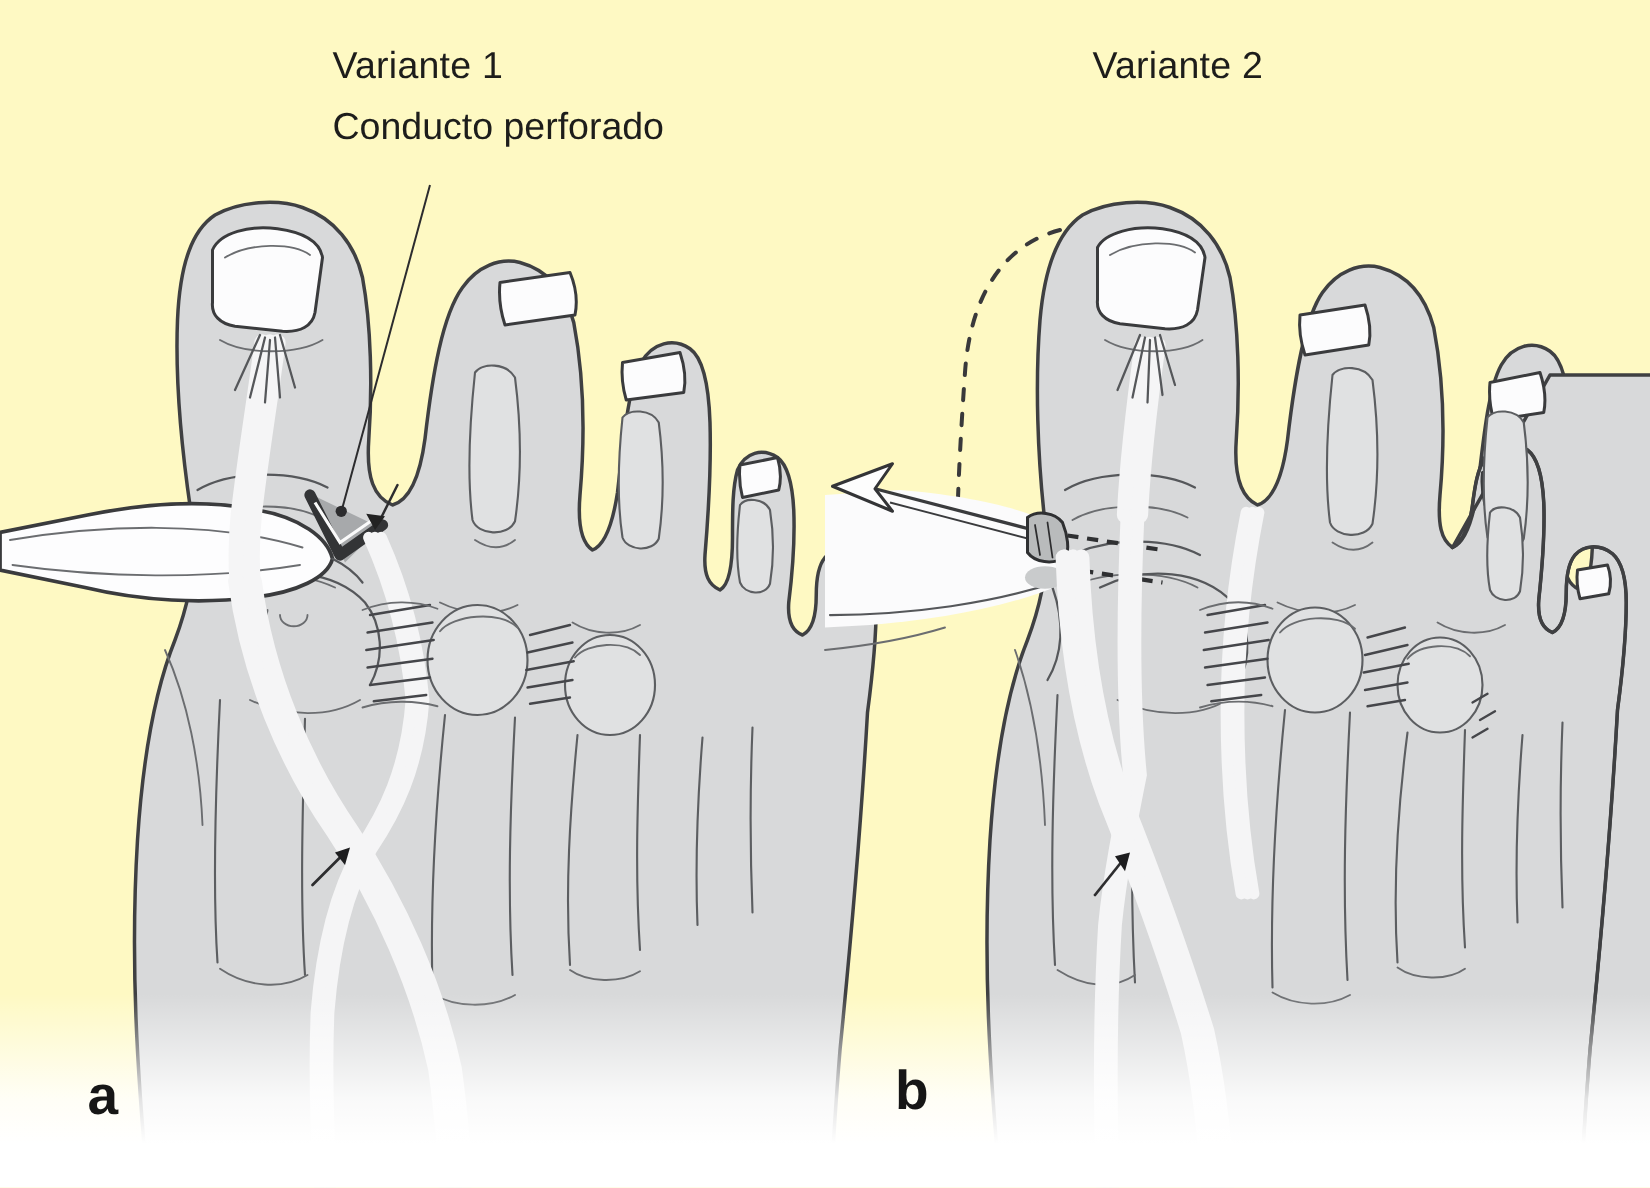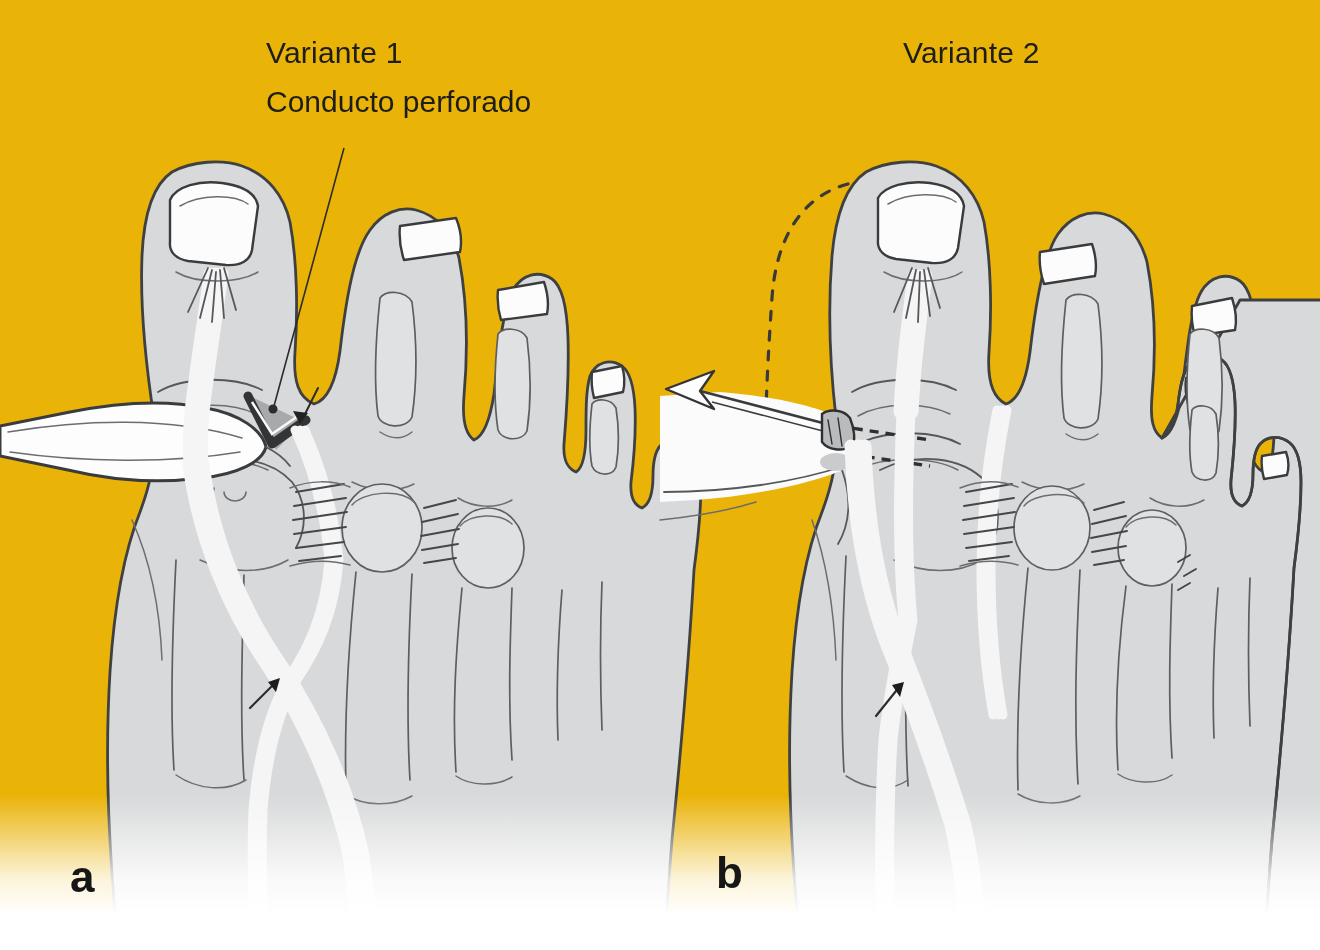--- a/index.html
+++ b/index.html
@@ -1,16 +1,16 @@
 <!DOCTYPE html>
 <html><head>
 <meta charset="utf-8">
 <style>
   html,body{margin:0;padding:0;background:#ffffff;}
-  .figure{position:relative;width:1320px;height:950px;background:#eab308;overflow:hidden;
+  .figure{position:relative;width:1320px;height:950px;background:#fef9c3;overflow:hidden;
           font-family:"Liberation Sans", sans-serif;}
   .figure svg{position:absolute;left:0;top:0;}
   .caption{position:absolute;font-size:30px;color:#1d1d1b;letter-spacing:.2px;white-space:nowrap;}
   .annotation{position:absolute;font-size:30px;line-height:36px;color:#1d1d1b;}
   .panel-letter{position:absolute;font-size:44px;font-weight:bold;color:#161616;}
   
   .outl{stroke:#3f4042;stroke-width:2.6;fill:none;stroke-linecap:round;}
   .skin{stroke:#3f4042;stroke-width:2.8;stroke-linejoin:round;}
   .sk{stroke:#6b6d70;stroke-width:1.5;fill:none;stroke-linecap:round;}
   .sk2{stroke:#55575a;stroke-width:1.8;fill:none;stroke-linecap:round;}
@@ -334,19 +334,19 @@
   <rect x="0" y="795" width="1320" height="125" fill="url(#fade)"></rect>
   <rect x="0" y="915" width="1320" height="35" fill="#ffffff"></rect>
 </svg>
 
 <div class="caption" style="left:266px;top:36px">Variante 1</div>
 
 <div class="annotation" style="left:266px;top:84px">
   <div>Conducto perforado</div>
 </div>
 
-<div class="caption" style="left:903px;top:36px">Variante 2</div>
+<div class="caption" style="left:874px;top:36px">Variante 2</div>
 
 <div class="panel-letter" style="left:70px;top:852px">a</div>
 
 <div class="panel-letter" style="left:716px;top:848px">b</div>
 
 </div>
 
 </body></html>

